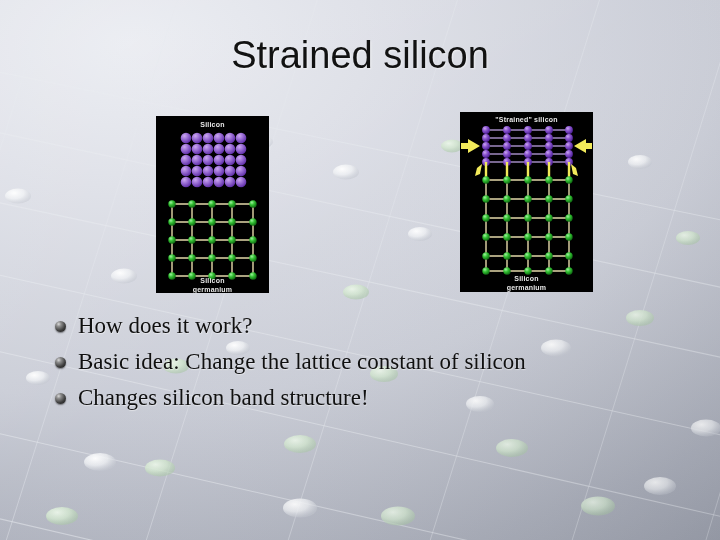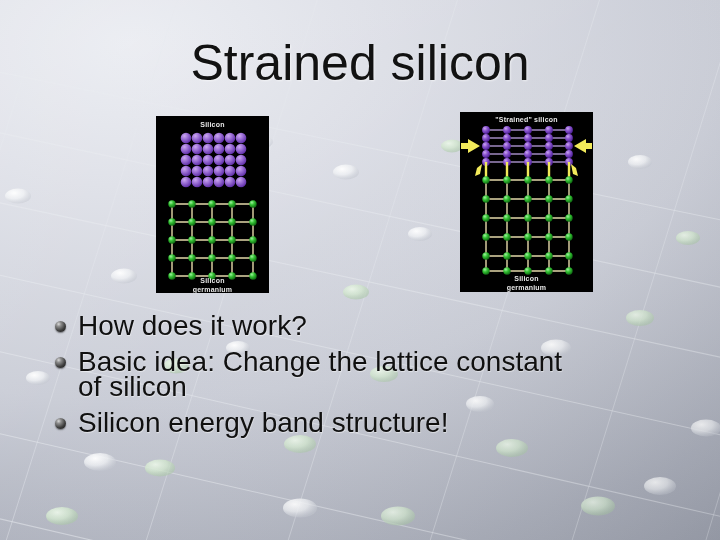--- a/index.html
+++ b/index.html
@@ -29,21 +29,21 @@
     pointer-events: none;
   }
 
   
   #title {
     position: absolute;
     left: 0;
     top: 34px;
     width: 720px;
     text-align: center;
-    font-size: 50px;
+    font-size: 38px;
     font-weight: 400;
     color: #121212;
     letter-spacing: 0px;
     text-shadow: 1px 1px 2px rgba(255,255,255,0.55);
   }
 
   
   .figure-panel {
     position: absolute;
     background: #000000;
@@ -67,23 +67,24 @@
   #bullets {
     position: absolute;
     left: 52px;
     top: 313px;
     width: 520px;
   }
   .bullet-row {
     position: relative;
     padding-left: 26px;
     color: #101010;
-    font-size: 28px;
+    font-size: 23px;
     line-height: 25px;
     text-shadow: 0.5px 0.5px 1px rgba(255,255,255,0.5);
+    font-family: Liberation Serif, serif;
   }
   .bullet-row + .bullet-row { margin-top: 11px; }
   .bullet-orb {
     position: absolute;
     left: 3px;
     top: 8px;
     width: 11px;
     height: 11px;
     border-radius: 50%;
     background: radial-gradient(circle at 33% 28%, #d9d9d9 0%, #8e8e8e 22%, #3b3b3b 62%, #161616 100%);
@@ -408,17 +409,17 @@
     <div class="bullet-row">
       <span class="bullet-orb"></span>
       <span class="bullet-text">How does it work?</span>
     </div>
     <div class="bullet-row">
       <span class="bullet-orb"></span>
       <span class="bullet-text">Basic idea: Change the lattice constant of silicon</span>
     </div>
     <div class="bullet-row">
       <span class="bullet-orb"></span>
-      <span class="bullet-text">Silicon energy band structure!</span>
+      <span class="bullet-text">Changes silicon band structure!</span>
     </div>
   </div>
 
 </div>
 
 </body></html>

